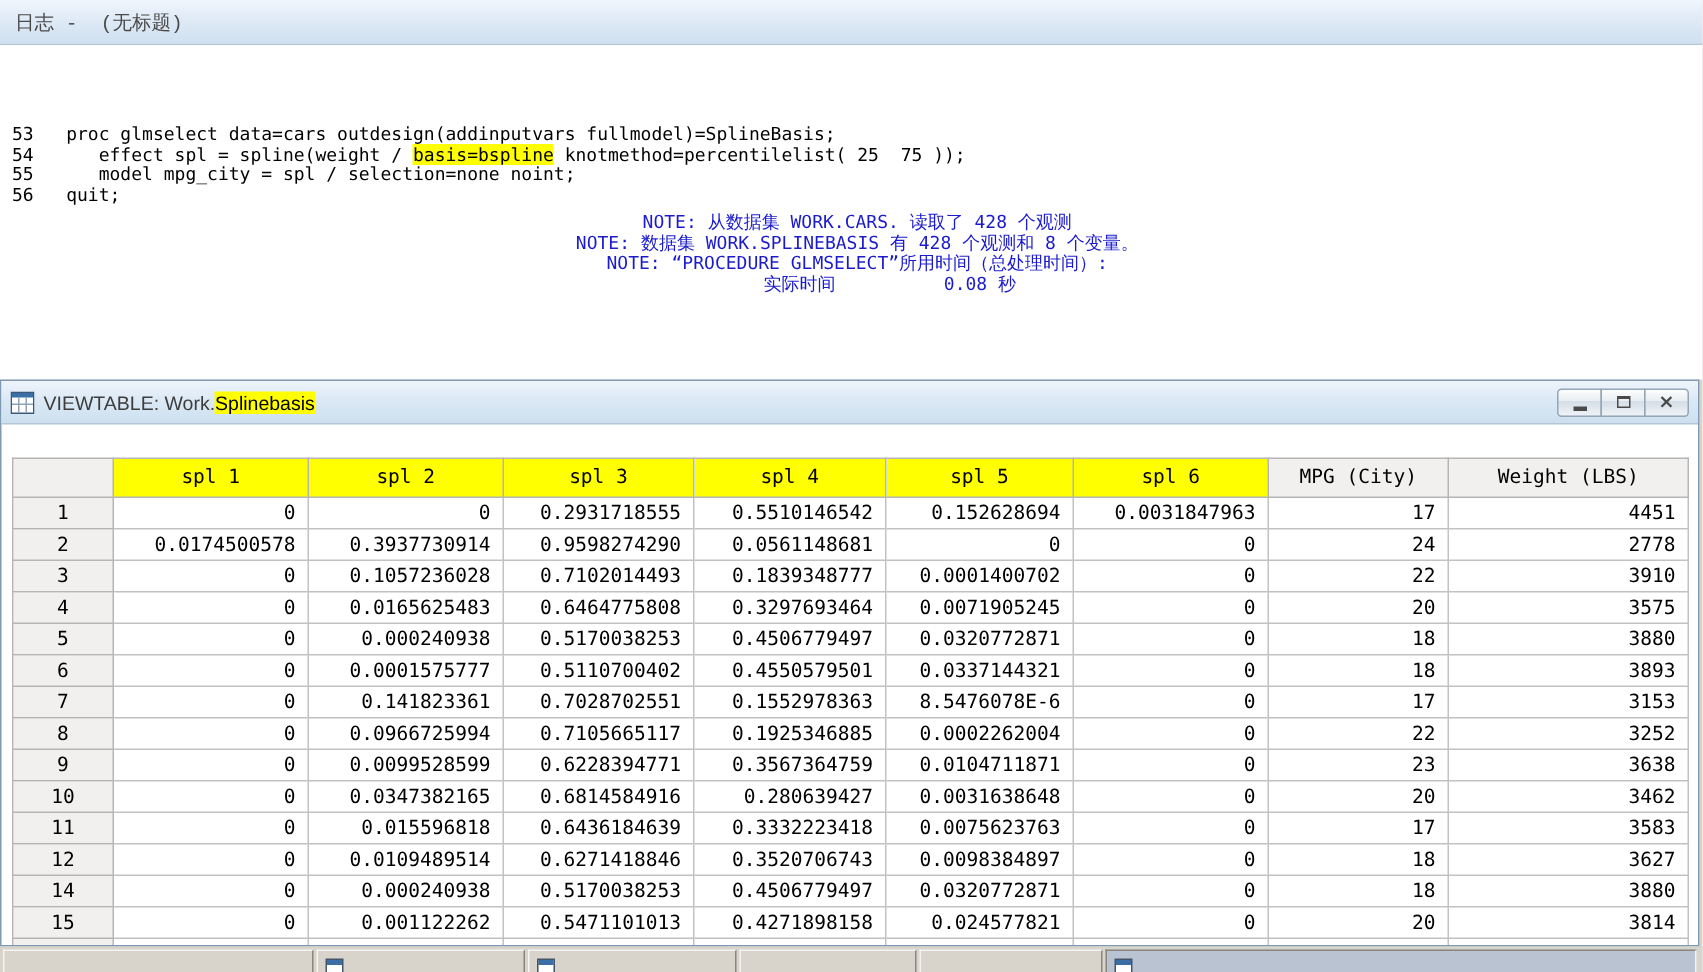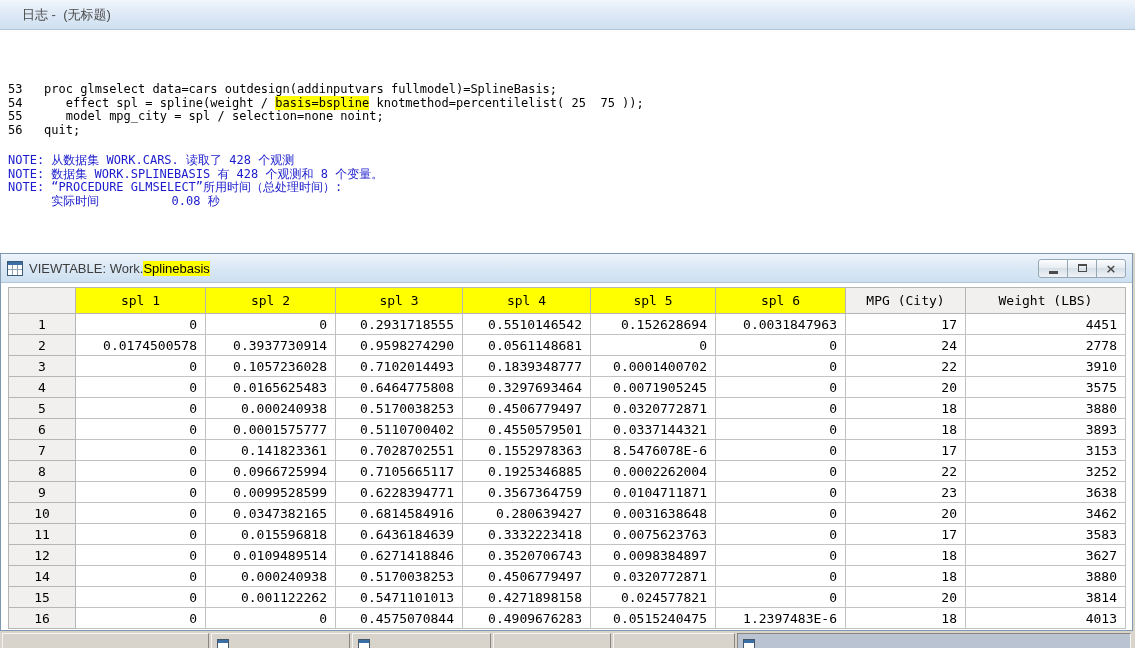--- a/index.html
+++ b/index.html
@@ -15,31 +15,32 @@
   .log-window {
     position: absolute; top: 0; left: 0;
     width: 1135px; height: 253px;
     background: #ffffff;
   }
   .titlebar {
     height: 30px;
     background: linear-gradient(to bottom, #f0f6fc, #dfeaf6 45%, #cfe0f0);
     border-bottom: 1px solid #b3c6d8;
     display: flex; align-items: center;
-    padding: 0 22px;
+    padding: 0 10px;
     font-size: 13px; color: #4a4a4a;
     white-space: pre;
+    font-family: Liberation Mono, monospace;
   }
   .log-content {
     padding: 53px 0 0 8px;
     font-family: "DejaVu Sans Mono", monospace;
     font-size: 12px;
   }
   .line { white-space: pre; line-height: 13.5px; height: 13.5px; color: #000; }
-  .notes-block { margin-top: 17px; }
+  .notes-block { margin-top: 5px; text-align: center; }
   .note { color: #1b1bcd; }
   .hl { background: #ffff00; color: #000; }
 
   
   .vt-window {
     position: absolute; top: 253px; left: 0;
     width: 1133px; height: 378px;
     background: #ffffff;
     border: 1px solid #7f99b2;
   }
@@ -62,21 +63,21 @@
   }
   .win-btn:first-child { border-radius: 3px 0 0 3px; }
   .win-btn:last-child { border-radius: 0 3px 3px 0; }
   .glyph-min { width: 9px; height: 3px; background: #4a4a4a; margin-top: 9px; }
   .glyph-restore { width: 9px; height: 8px; border: 1px solid #4a4a4a; border-top-width: 2px; }
   .glyph-close { font-size: 13px; font-weight: bold; color: #4a4a4a; line-height: 1; font-family: "DejaVu Sans", sans-serif; }
 
   .vt-table-wrap {
     position: absolute; top: 30px; left: 0; right: 0; bottom: 0;
     overflow: hidden;
-    padding: 3px 0 0 7px;
+    padding: 21px 0 0 7px;
   }
   table {
     border-collapse: collapse;
     table-layout: fixed;
     width: 1117px;
     font-family: "DejaVu Sans Mono", monospace;
     font-size: 13px;
   }
   th, td { border: 1px solid #c2c2c2; padding: 0 8px; overflow: hidden; white-space: nowrap; }
   thead th {

